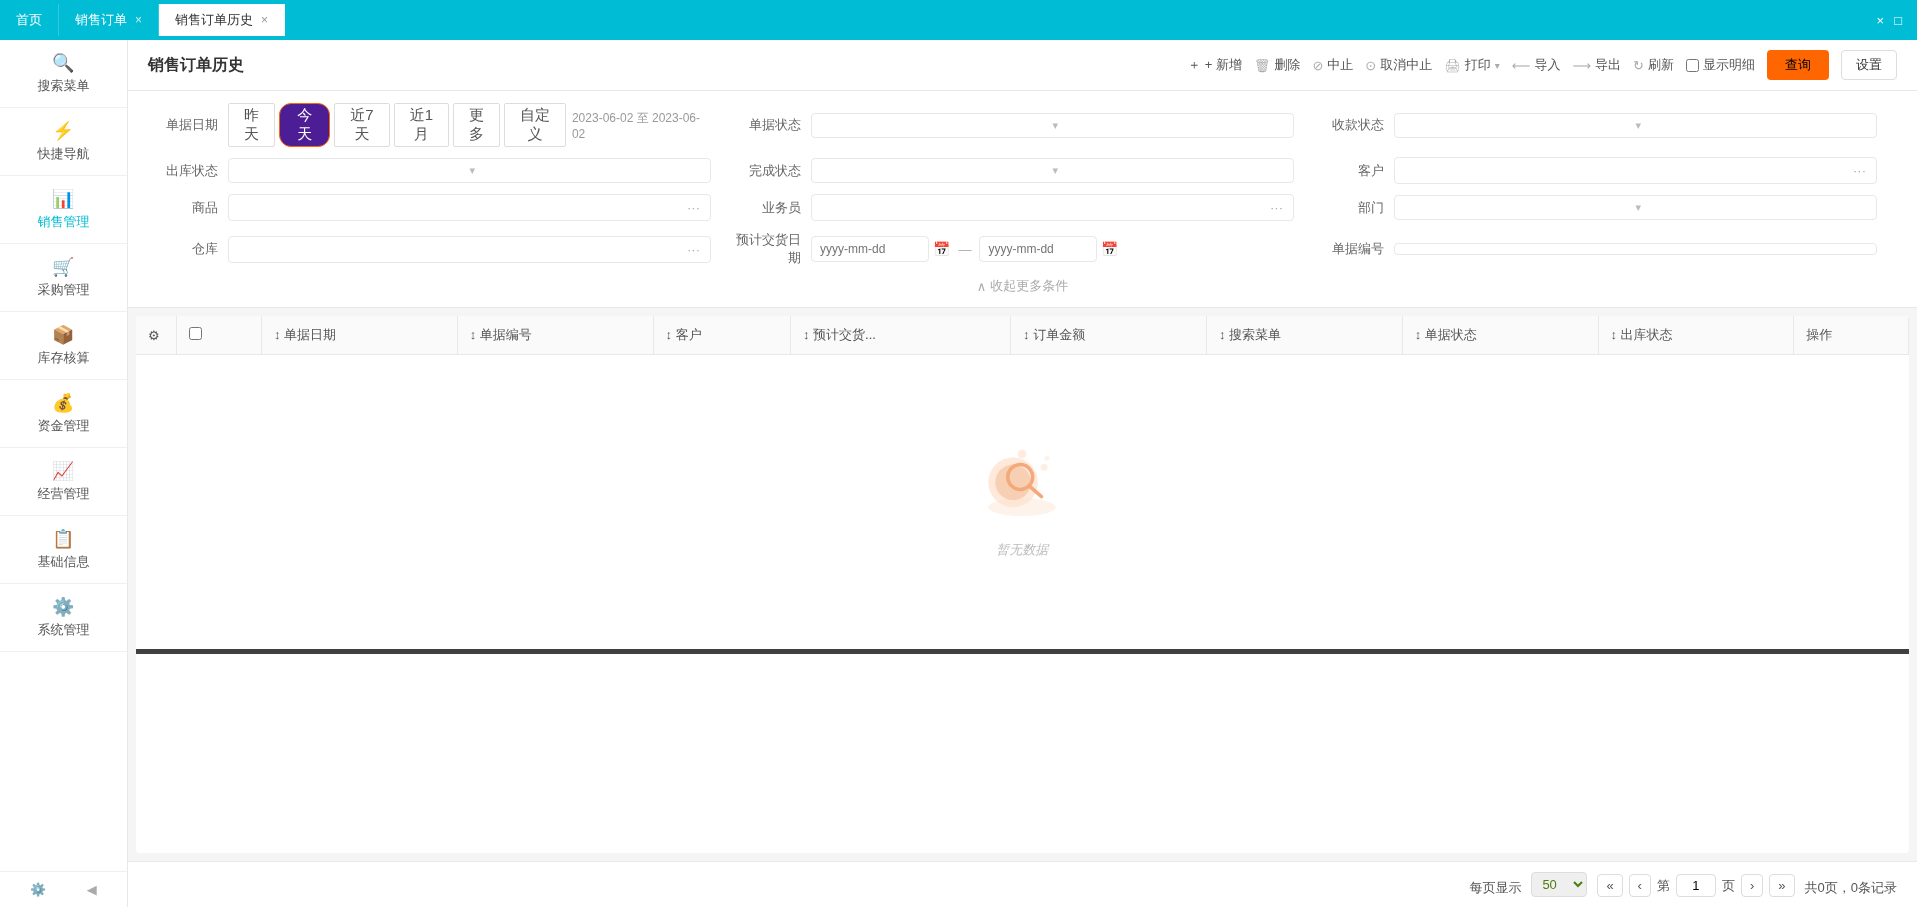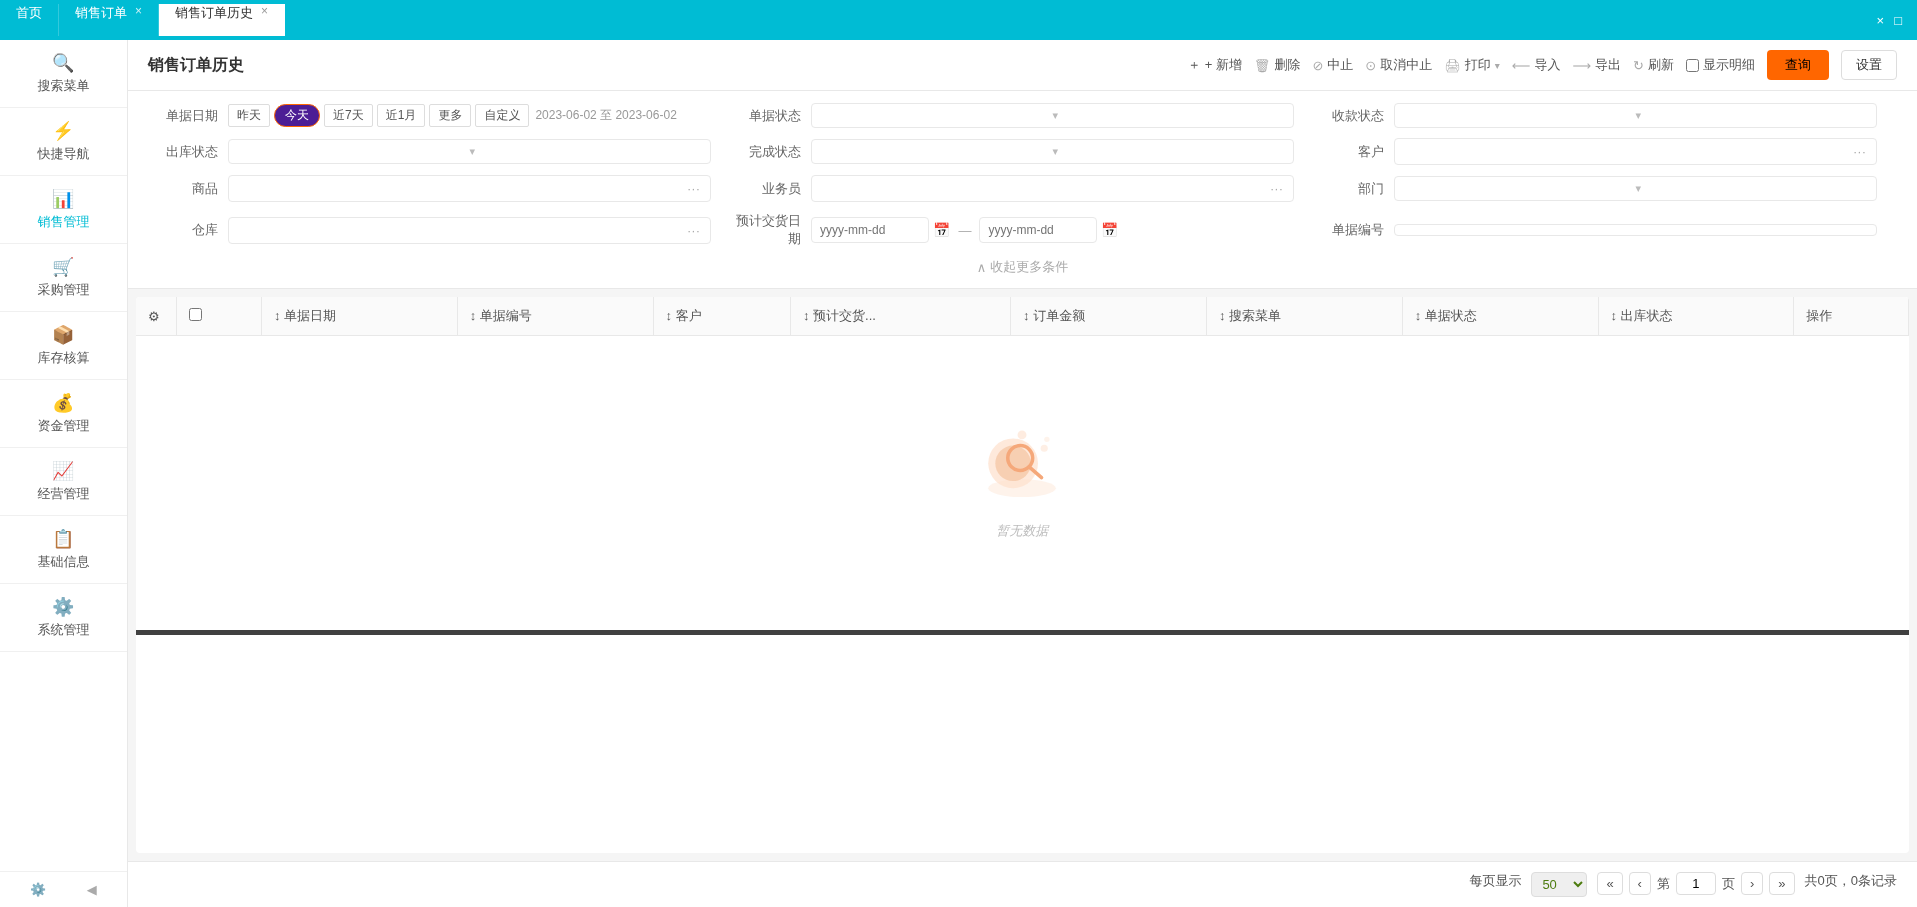--- a/index.html
+++ b/index.html
@@ -10,20 +10,21 @@
       height: 40px;
       background: #00bcd4;
       display: flex;
       align-items: center;
       padding: 0;
       flex-shrink: 0;
     }
     .tab-item {
       height: 32px;
       display: flex;
+      align-items: center;
       padding: 0 16px;
       color: #fff;
       cursor: pointer;
       font-size: 13px;
       border-right: 1px solid rgba(255,255,255,0.2);
       position: relative;
     }
     .tab-item.active {
       background: #fff;
       color: #333;
@@ -188,21 +189,21 @@
     .date-btns {
       display: flex;
       align-items: center;
       gap: 4px;
     }
     .date-btn {
       padding: 2px 8px;
       border: 1px solid #ddd;
       border-radius: 2px;
       cursor: pointer;
-      font-size: 12px;
+      font-size: 15px;
       color: #555;
       background: #fff;
     }
     .date-btn.active {
       background: #4c1d95;
       color: #fff;
       border-color: #ff6600;
       border-radius: 12px;
       padding: 2px 10px;
     }
@@ -300,21 +301,21 @@
       width: 90px;
       height: 80px;
       margin-bottom: 16px;
     }
 
     
     .footer {
       background: #fff;
       padding: 10px 20px;
       display: flex;
-      align-items: flex-start;
+      align-items: flex-end;
       justify-content: flex-end;
       border-top: 1px solid #e8e8e8;
       gap: 10px;
       flex-shrink: 0;
       font-size: 13px;
       color: #555;
     }
     .page-size-select {
       border: 1px solid #ddd;
       border-radius: 4px;

